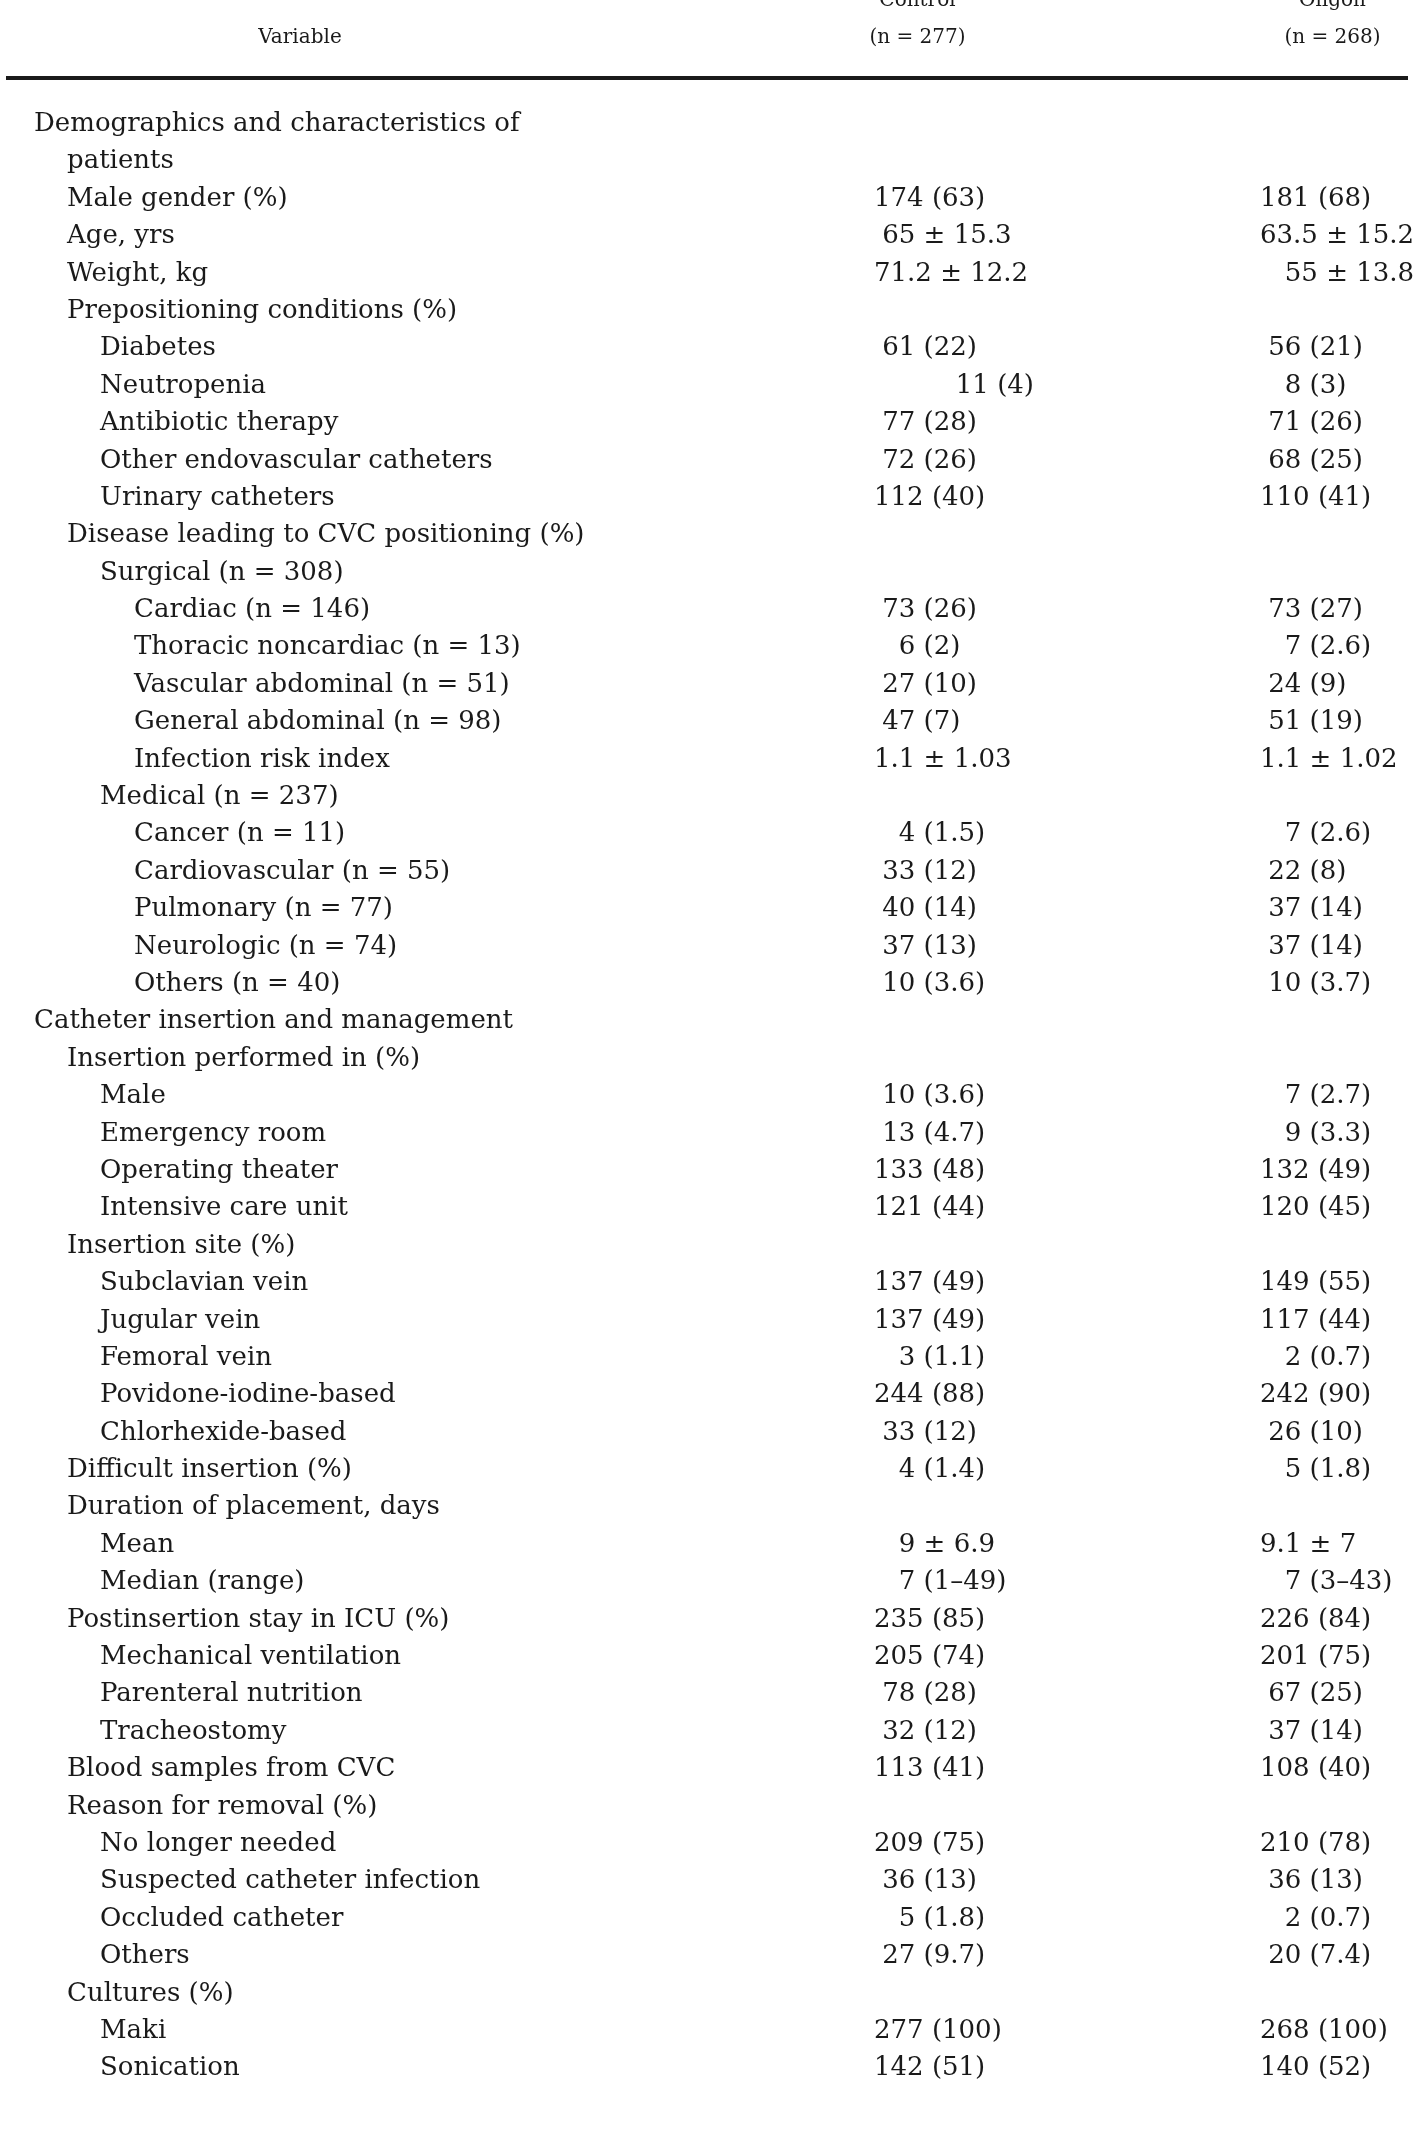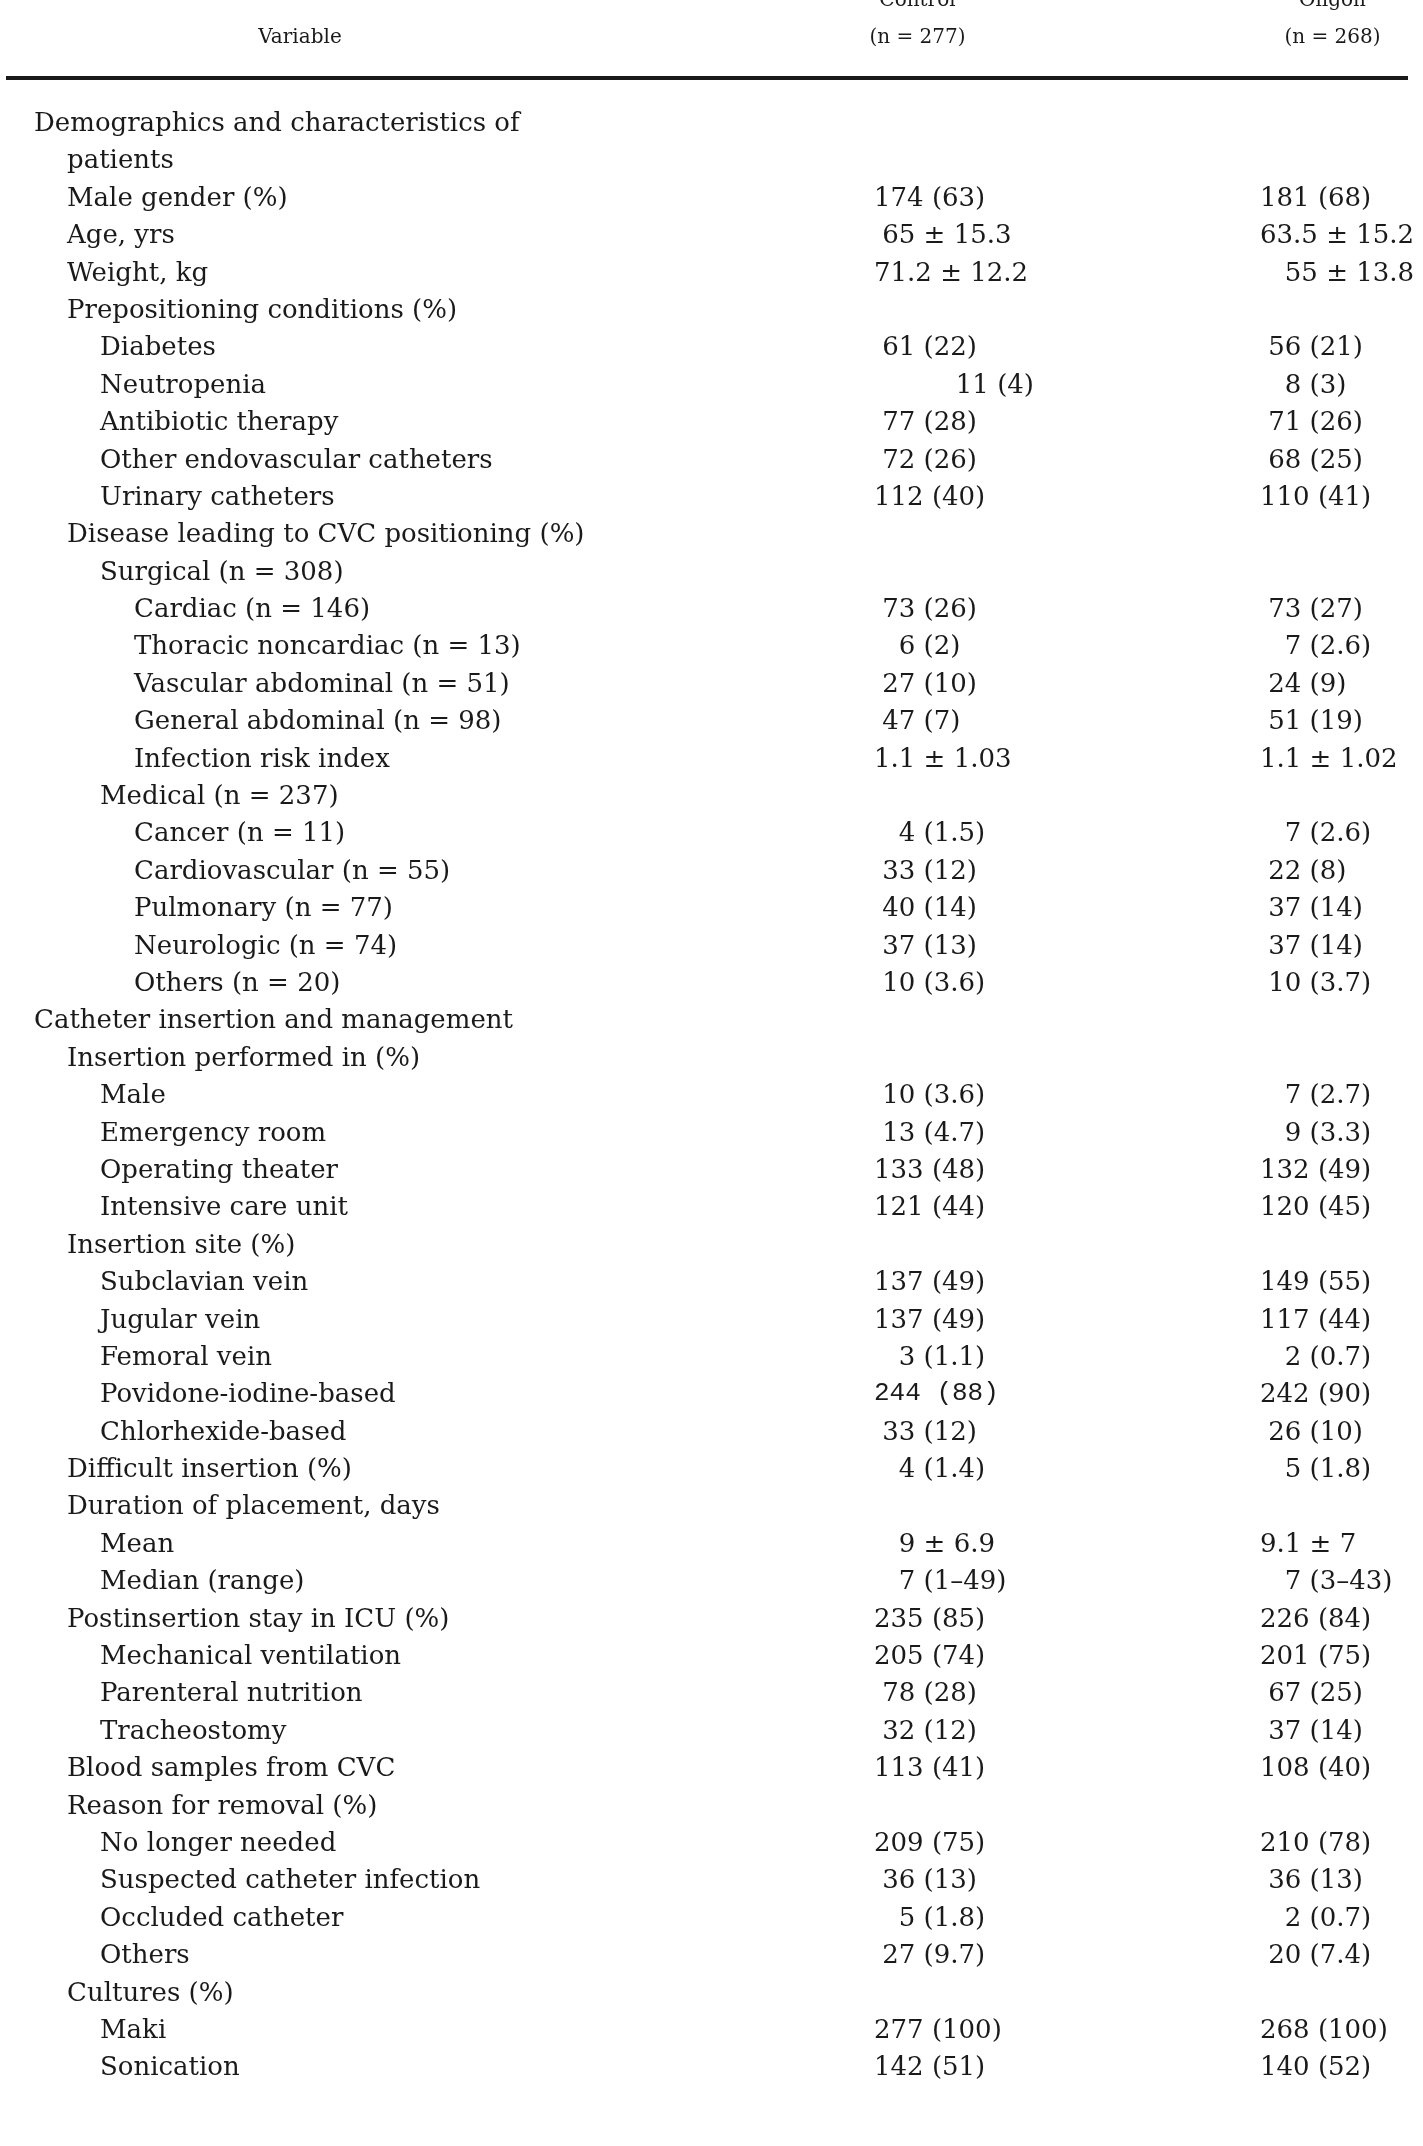--- a/index.html
+++ b/index.html
@@ -151,21 +151,21 @@
       <span class="label l3">Pulmonary (n = 77)</span>
       <span class="v1" style="white-space: pre;"> 40 (14)</span>
       <span class="v2" style="white-space: pre;"> 37 (14)</span>
     </div>
     <div class="row">
       <span class="label l3">Neurologic (n = 74)</span>
       <span class="v1" style="white-space: pre;"> 37 (13)</span>
       <span class="v2" style="white-space: pre;"> 37 (14)</span>
     </div>
     <div class="row">
-      <span class="label l3">Others (n = 20)</span>
+      <span class="label l3">Others (n = 40)</span>
       <span class="v1" style="white-space: pre;"> 10 (3.6)</span>
       <span class="v2" style="white-space: pre;"> 10 (3.7)</span>
     </div>
     <div class="row">
       <span class="label l0">Catheter insertion and management</span>
       <span class="v1" style="white-space: pre;"></span>
       <span class="v2" style="white-space: pre;"></span>
     </div>
     <div class="row">
       <span class="label l1">Insertion performed in (%)</span>
@@ -207,21 +207,21 @@
       <span class="v1" style="white-space: pre;">137 (49)</span>
       <span class="v2" style="white-space: pre;">117 (44)</span>
     </div>
     <div class="row">
       <span class="label l2">Femoral vein</span>
       <span class="v1" style="white-space: pre;">   3 (1.1)</span>
       <span class="v2" style="white-space: pre;">   2 (0.7)</span>
     </div>
     <div class="row">
       <span class="label l2">Povidone-iodine-based</span>
-      <span class="v1" style="white-space: pre; font-family: Liberation Mono, monospace;">244 (88)</span>
+      <span class="v1" style="white-space: pre;">244 (88)</span>
       <span class="v2" style="white-space: pre;">242 (90)</span>
     </div>
     <div class="row">
       <span class="label l2">Chlorhexide-based</span>
       <span class="v1" style="white-space: pre;"> 33 (12)</span>
       <span class="v2" style="white-space: pre;"> 26 (10)</span>
     </div>
     <div class="row">
       <span class="label l1">Difficult insertion (%)</span>
       <span class="v1" style="white-space: pre;">   4 (1.4)</span>

